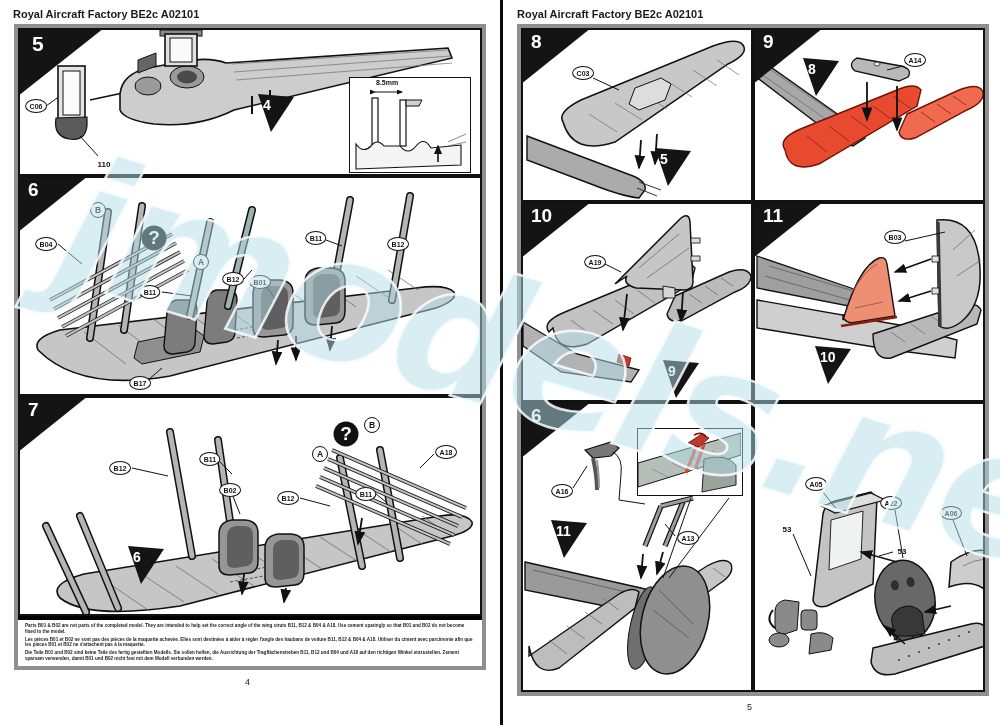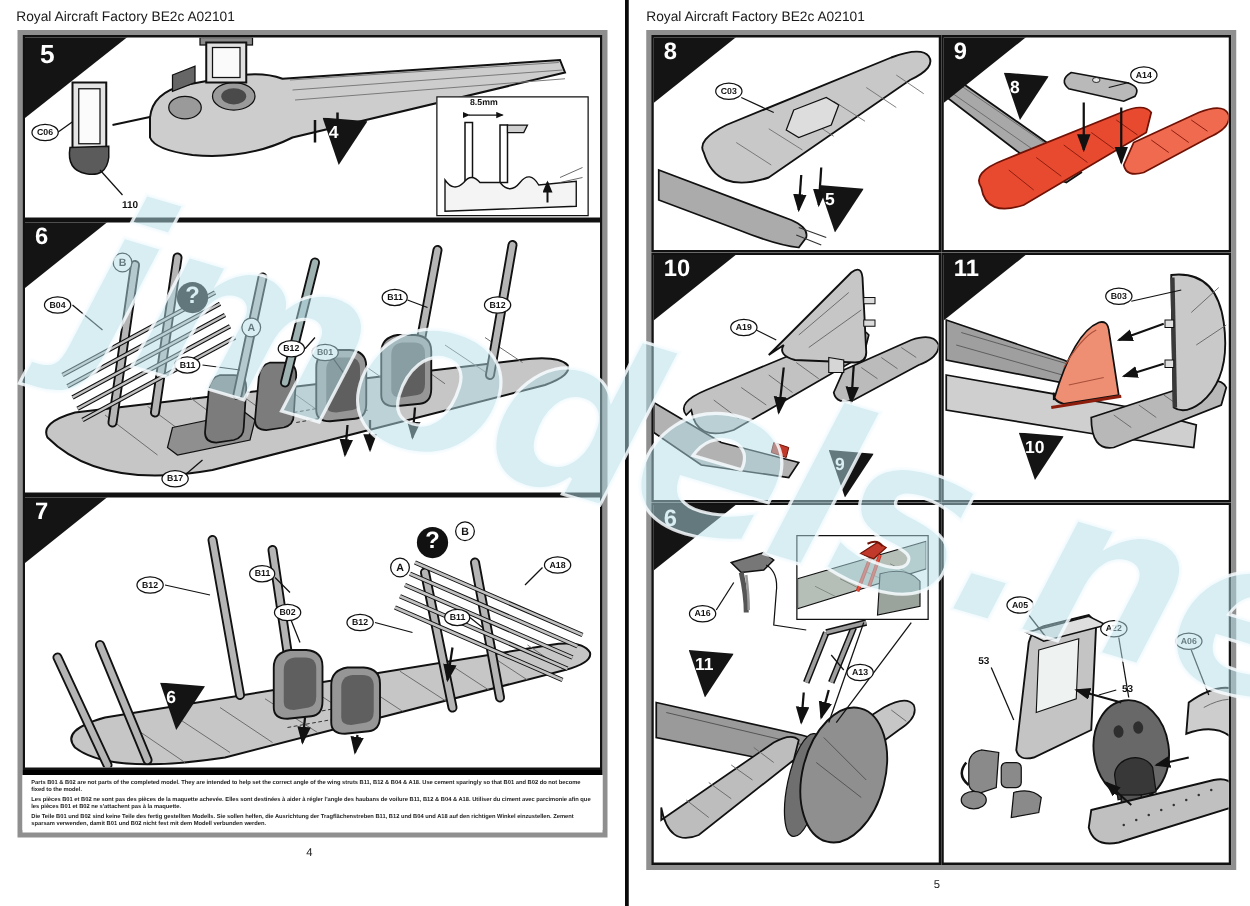--- a/index.html
+++ b/index.html
@@ -1,18 +1,18 @@
 <!DOCTYPE html>
 <html><head>
 <meta charset="utf-8">
 <style>
   html,body{margin:0;padding:0;}
   body{width:1000px;height:725px;position:relative;background:#fff;overflow:hidden;
        font-family:"Liberation Sans","DejaVu Sans",sans-serif;color:#111;}
-  .page-header{position:absolute;font-size:11px;font-weight:normal;color:#1a1a1a;white-space:nowrap;}
+  .page-header{position:absolute;font-size:11px;font-weight:bold;color:#1a1a1a;white-space:nowrap;}
   .pagebox{position:absolute;border:4px solid #8f8f8f;background:#fff;box-sizing:border-box;}
   .panel{position:absolute;border:2px solid #111;box-sizing:border-box;background:#fff;overflow:hidden;}
   .panel svg{position:absolute;left:0;top:0;}
   .step-tri{position:absolute;top:-2px;left:-2px;width:86px;height:68px;background:#141414;
             clip-path:polygon(0 0,100% 0,0 100%);z-index:6;}
   .step-tri span{position:absolute;top:4px;left:14px;color:#fff;font-size:21px;font-weight:bold;}
   .step-tri.small{width:70px;height:56px;}
   .step-tri.small span{top:3px;left:10px;font-size:19px;}
   .ref-tri{position:absolute;width:36px;height:38px;background:#141414;
            clip-path:polygon(0 0,100% 8%,36% 100%);z-index:5;}

